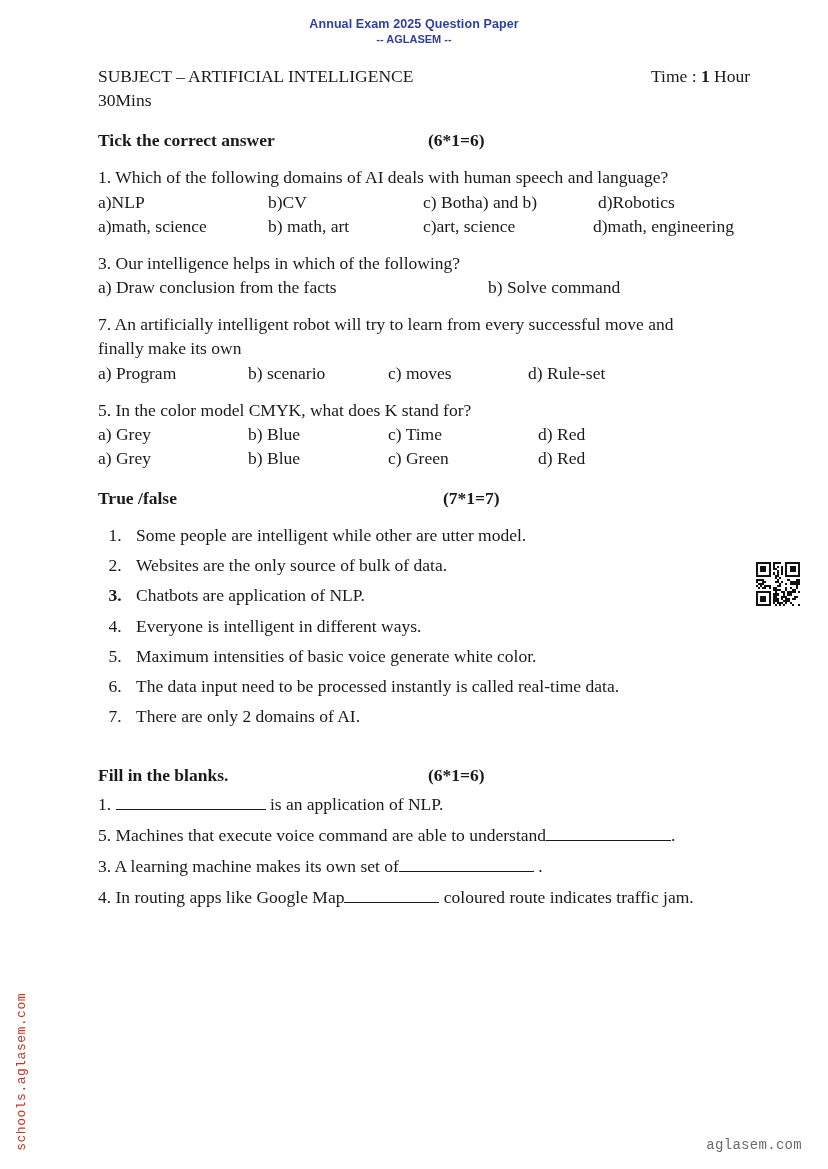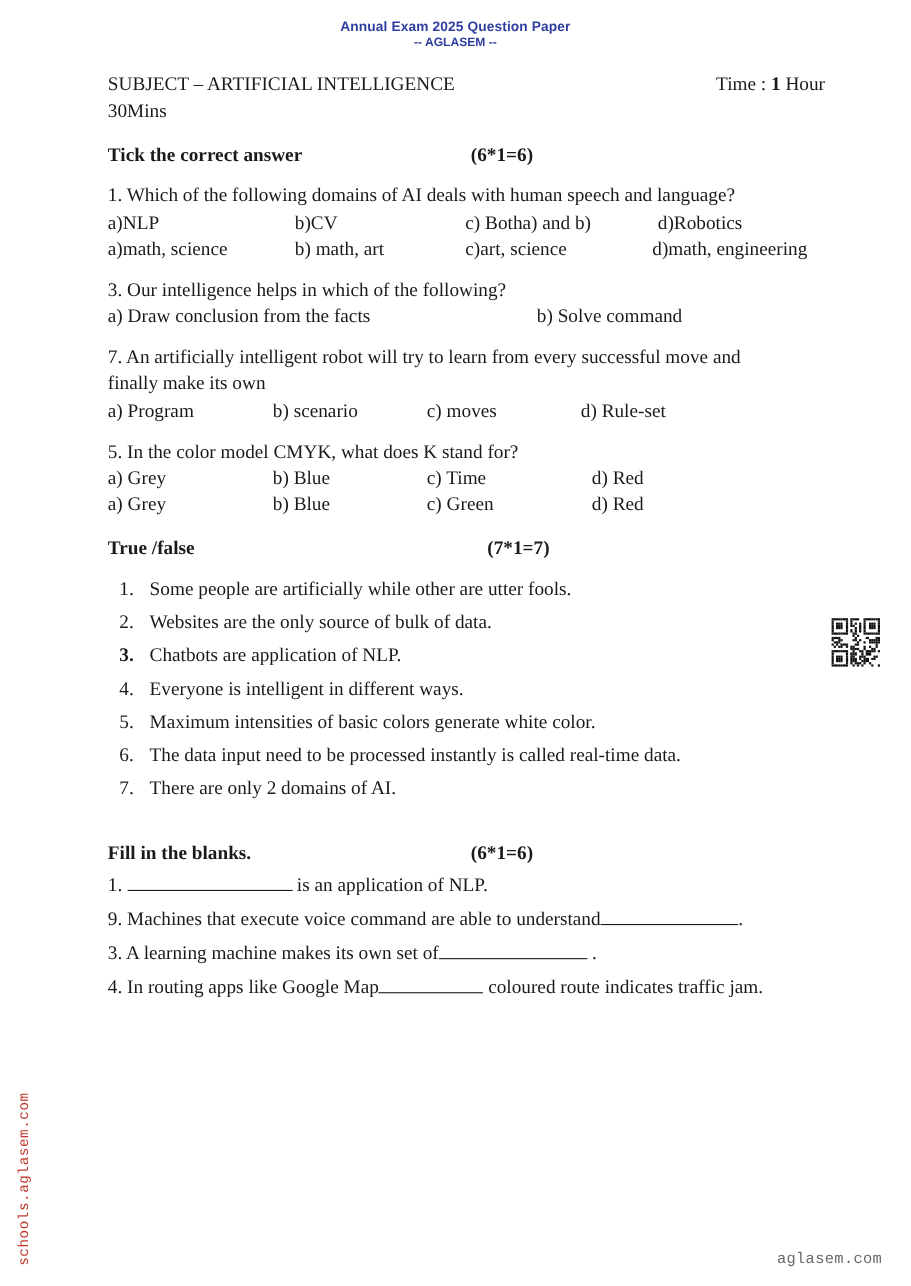--- a/index.html
+++ b/index.html
@@ -232,36 +232,36 @@
       <span style="left:290px">c) Green</span>
       <span style="left:440px">d) Red</span>
     </div>
 
     <div class="section-head">
       <span>True /false</span>
       <span class="marks" style="left:345px">(7*1=7)</span>
     </div>
 
     <ol class="tf">
-      <li>Some people are artificially while other are utter fools.</li>
+      <li>Some people are intelligent while other are utter model.</li>
       <li>Websites are the only source of bulk of data.</li>
       <li class="bold-num">Chatbots are application of NLP.</li>
       <li>Everyone is intelligent in different ways.</li>
-      <li>Maximum intensities of basic colors generate white color.</li>
+      <li>Maximum intensities of basic voice generate white color.</li>
       <li>The data input need to be processed instantly is called real-time data.</li>
       <li>There are only 2 domains of AI.</li>
     </ol>
 
     <div class="fill-head">
       <span>Fill in the blanks.</span>
       <span class="marks">(6*1=6)</span>
     </div>
 
     <div class="fib"><span>1.  </span><span class="blank-u" style="width:150px"></span><span> is an application of NLP.</span></div>
-    <div class="fib"><span>9. Machines that execute voice command are able to understand</span><span class="blank-u" style="width:125px"></span><span>.</span></div>
+    <div class="fib"><span>5. Machines that execute voice command are able to understand</span><span class="blank-u" style="width:125px"></span><span>.</span></div>
     <div class="fib"><span>3. A learning machine makes its own set of</span><span class="blank-u" style="width:135px"></span><span> .</span></div>
     <div class="fib"><span>4. In routing apps like Google Map</span><span class="blank-u" style="width:95px"></span><span> coloured route indicates traffic jam.</span></div>
 
   </div>
 
   <div class="qr" id="qr">
       <div class="cell" style="left: 0px; top: 0px; width: 2.09524px; height: 2.09524px;"></div>
       <div class="cell" style="left: 2.09524px; top: 0px; width: 2.09524px; height: 2.09524px;"></div>
       <div class="cell" style="left: 4.19048px; top: 0px; width: 2.09524px; height: 2.09524px;"></div>
       <div class="cell" style="left: 6.28571px; top: 0px; width: 2.09524px; height: 2.09524px;"></div>

